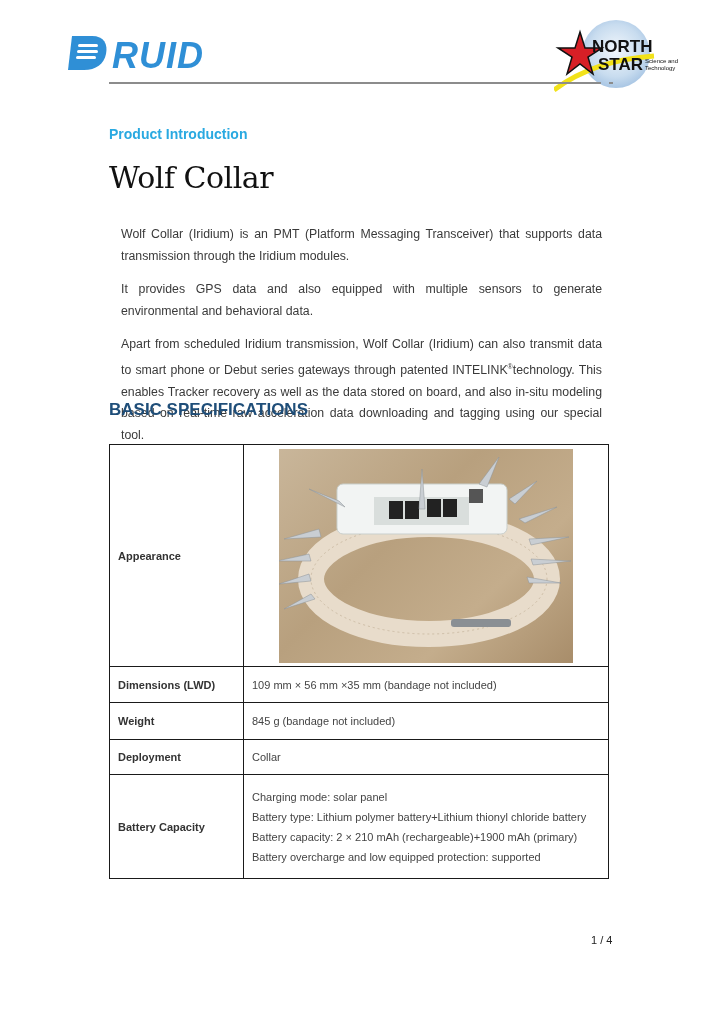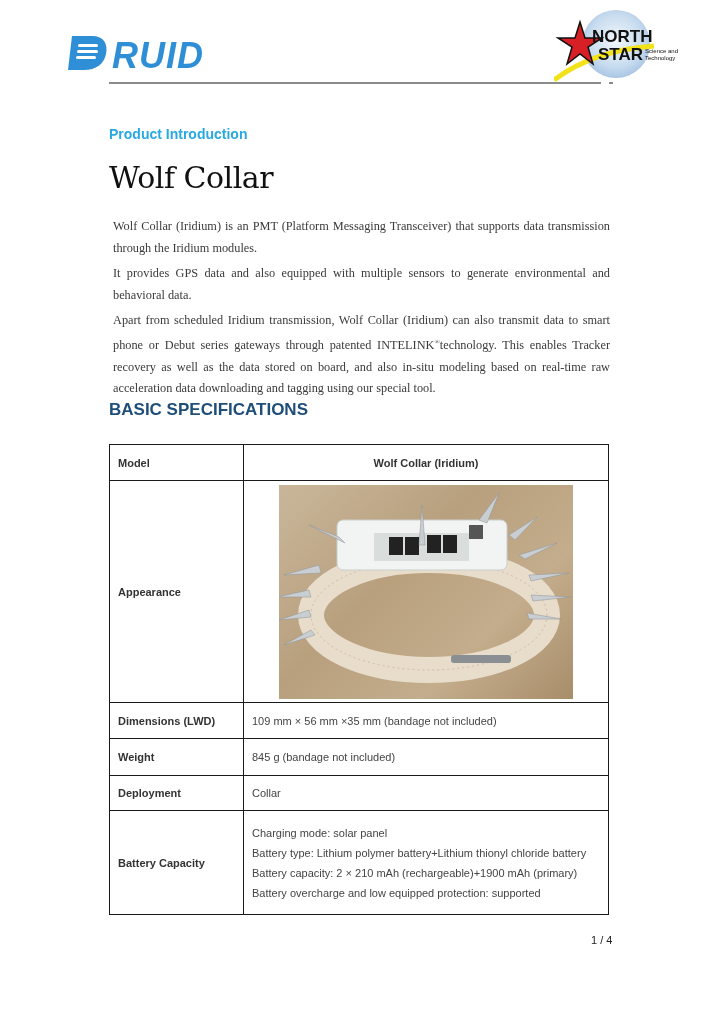--- a/index.html
+++ b/index.html
@@ -5,27 +5,27 @@
   html, body { margin: 0; padding: 0; background: #ffffff; }
   body { width: 724px; height: 1024px; position: relative; overflow: hidden; font-family: "Liberation Sans", sans-serif; color: #333; }
 
   .logo-druid { position: absolute; left: 66px; top: 30px; height: 44px; display: flex; align-items: center; }
   .logo-druid .d-mark { width: 44px; height: 40px; position: relative; }
   .logo-druid .d-text { font-family: "Liberation Sans", sans-serif; font-weight: bold; font-style: italic; font-size: 36px; color: #2f8fd6; letter-spacing: 1px; margin-left: 2px; line-height: 40px; margin-top: 8px; }
 
   .header-line { position: absolute; left: 109px; top: 82px; width: 492px; height: 2px; background: #8c8c8c; }
   .header-dot { position: absolute; left: 609px; top: 82px; width: 4px; height: 2px; background: #8c8c8c; }
 
-  .logo-ns { position: absolute; left: 554px; top: 10px; width: 160px; height: 72px; }
+  .logo-ns { position: absolute; left: 554px; top: 20px; width: 160px; height: 72px; }
 
   .section-label { position: absolute; left: 109px; top: 126px; font-size: 14px; font-weight: bold; color: #29a9e1; }
   .doc-title { position: absolute; left: 109px; top: 160px; font-family: "DejaVu Serif", "Liberation Serif", serif; font-weight: normal; font-size: 30px; color: #111; letter-spacing: -0.5px; }
 
   .intro { position: absolute; left: 109px; top: 212px; width: 505px; font-size: 12.3px; line-height: 21.6px; color: #3a3a3a; }
-  .intro p { margin: 4px; text-align: justify; font-family: Liberation Serif, serif; }
+  .intro p { margin: 12px; text-align: justify; }
   .intro sup { font-size: 7px; }
 
   .spec-heading { position: absolute; left: 109px; top: 400px; font-size: 17px; font-weight: bold; color: #1f4e79; }
 
   table.spec { position: absolute; left: 109px; top: 444px; width: 500px; border-collapse: collapse; font-size: 11px; }
   table.spec td { border: 1.5px solid #1a1a1a; padding: 0 8px; vertical-align: middle; color: #444; }
   table.spec td.k { width: 117px; font-weight: bold; color: #333; }
   table.spec td.hdr { text-align: center; font-weight: bold; color: #333; }
   .battery-lines div { line-height: 20px; }
 
@@ -77,24 +77,20 @@
 <div class="intro">
   <p>Wolf Collar (Iridium) is an PMT (Platform Messaging Transceiver) that supports data transmission through the Iridium modules.</p>
   <p>It provides GPS data and also equipped with multiple sensors to generate environmental and behavioral data.</p>
   <p><span>Apart from scheduled Iridium transmission, Wolf Collar (Iridium) can also transmit data to smart phone or Debut series gateways through patented INTELINK</span><sup>®</sup><span>technology. This enables Tracker recovery as well as the data stored on board, and also in-situ modeling based on real-time raw acceleration  data downloading and tagging using our special tool.</span></p>
 </div>
 
 <div class="spec-heading">BASIC SPECIFICATIONS</div>
 
 <table class="spec">
   <tbody>
-      <tr style="height:36px">
-    <td class="k">Model</td>
-    <td class="hdr">Wolf Collar (Iridium)</td>
-  </tr>
   <tr style="height:222px">
     <td class="k">Appearance</td>
     <td>
       <div class="photo">
         <svg width="294" height="214" viewBox="0 0 294 214">
 
           <ellipse cx="150" cy="130" rx="118" ry="55" fill="none" stroke="#e8dccb" stroke-width="26"></ellipse>
           <ellipse cx="150" cy="130" rx="118" ry="55" fill="none" stroke="#cdbda6" stroke-width="1" stroke-dasharray="2,3"></ellipse>
 
           <rect x="58" y="35" width="170" height="50" rx="6" fill="#f2f4f3" stroke="#c9cfcc"></rect>

